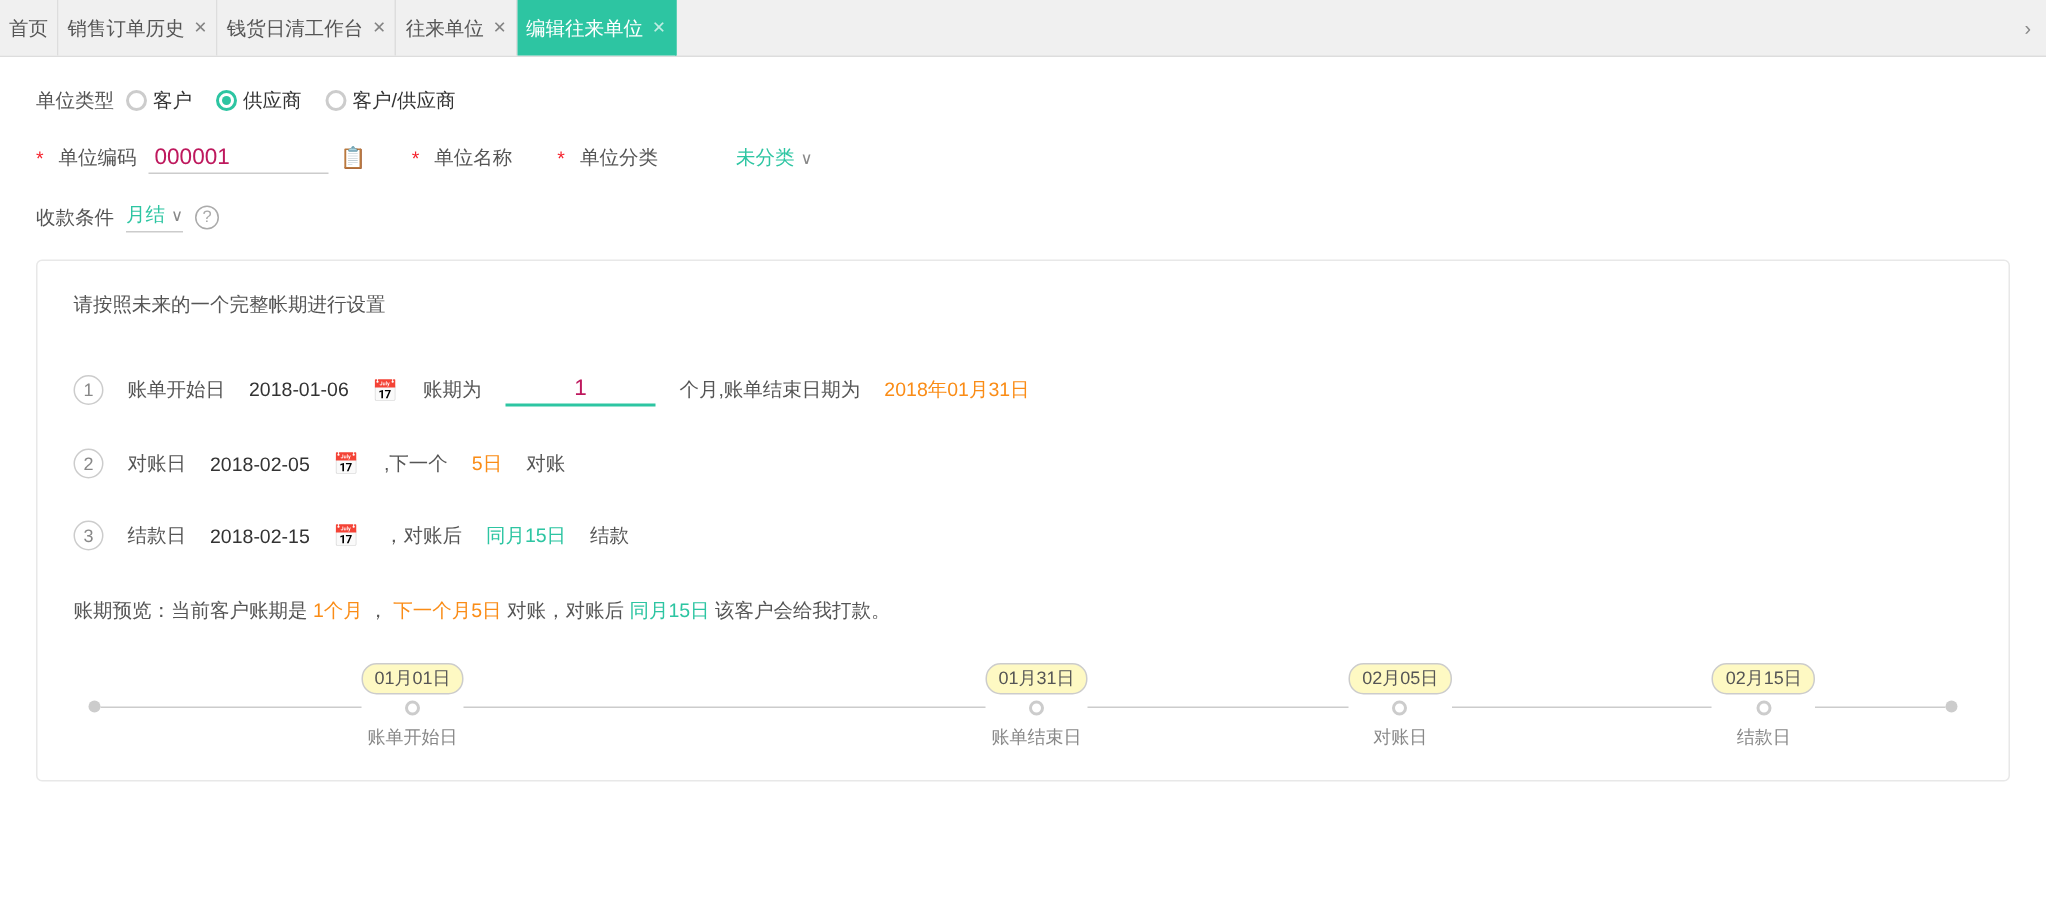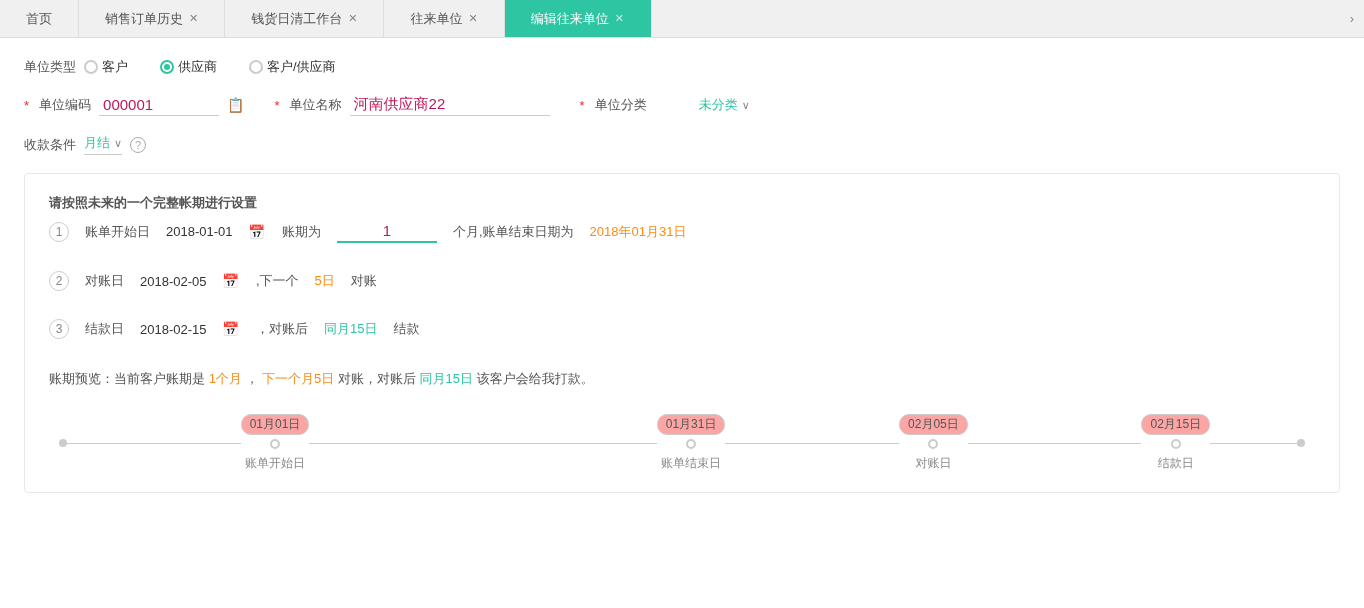--- a/index.html
+++ b/index.html
@@ -10,21 +10,21 @@
       display: flex;
       align-items: stretch;
       background: #f0f0f0;
       border-bottom: 1px solid #ddd;
       height: 38px;
       position: relative;
     }
     .tab {
       display: flex;
       align-items: center;
-      padding: 0 26px;
+      padding: 0 6px;
       cursor: pointer;
       font-size: 13px;
       color: #555;
       border-right: 1px solid #ddd;
       white-space: nowrap;
       gap: 6px;
       background: #f0f0f0;
     }
     .tab.active {
       background: #2dc5a2;
@@ -60,21 +60,21 @@
       font-size: 13px;
       color: #555;
       white-space: nowrap;
     }
     .required-star { color: #f5222d; margin-right: 2px; }
 
     
     .radio-group {
       display: flex;
       align-items: center;
-      gap: 32px;
+      gap: 16px;
     }
     .radio-item {
       display: flex;
       align-items: center;
       gap: 4px;
       cursor: pointer;
     }
     .radio-circle {
       width: 14px; height: 14px;
       border-radius: 50%;
@@ -135,22 +135,21 @@
     .card {
       border: 1px solid #e8e8e8;
       border-radius: 4px;
       padding: 20px 24px;
       margin-top: 10px;
     }
 
     .card-title {
       font-size: 13px;
       color: #555;
-      margin-bottom: 8px;
-      font-weight: bold;
+      margin-bottom: 36px;
     }
 
     
     .setting-row {
       display: flex;
       align-items: center;
       margin-bottom: 28px;
       gap: 16px;
     }
     .row-num {
@@ -188,21 +187,21 @@
       border: 2px solid #ccc;
       background: #fff;
     }
     .node-label-top {
       font-size: 12px;
       color: #555;
       white-space: nowrap;
       border: 1px solid #ccc;
       border-radius: 10px;
       padding: 1px 8px;
-      background: #fca5a5;
+      background: #fef9c3;
       margin-bottom: 4px;
     }
     .node-label-bottom {
       font-size: 12px;
       color: #888;
       margin-top: 6px;
       white-space: nowrap;
     }
 
     
@@ -266,21 +265,20 @@
   <div class="form-row">
     <div class="form-group">
       <span class="required-star">*</span>
       <span class="form-label">单位编码</span>
       <input class="text-input input-code" type="text" value="000001" style="">
       <span class="cal-icon">📋</span>
     </div>
     <div class="form-group">
       <span class="required-star">*</span>
       <span class="form-label">单位名称</span>
-      <input class="text-input input-name" type="text" value="河南供应商22" style="">
     </div>
     <div class="form-group">
       <span class="required-star">*</span>
       <span class="form-label">单位分类</span>
       <div class="select-category">
         <span class="select-value">未分类</span>
         <span class="chevron-icon">∨</span>
       </div>
     </div>
   </div>
@@ -295,21 +293,21 @@
       <div class="help-icon">?</div>
     </div>
   </div>
 
   <div class="card">
     <div class="card-title">请按照未来的一个完整帐期进行设置</div>
 
     <div class="setting-row">
       <div class="row-num">1</div>
       <span class="row-field-label">账单开始日</span>
-      <span class="date-value">2018-01-01</span>
+      <span class="date-value">2018-01-06</span>
       <span class="cal-icon">📅</span>
       <span class="suffix-text">账期为</span>
       <input class="text-input input-period" type="text" value="1" style="">
       <span class="suffix-text">个月,账单结束日期为</span>
       <span class="highlight-orange">2018年01月31日</span>
     </div>
 
     <div class="setting-row">
       <div class="row-num">2</div>
       <span class="row-field-label">对账日</span>

